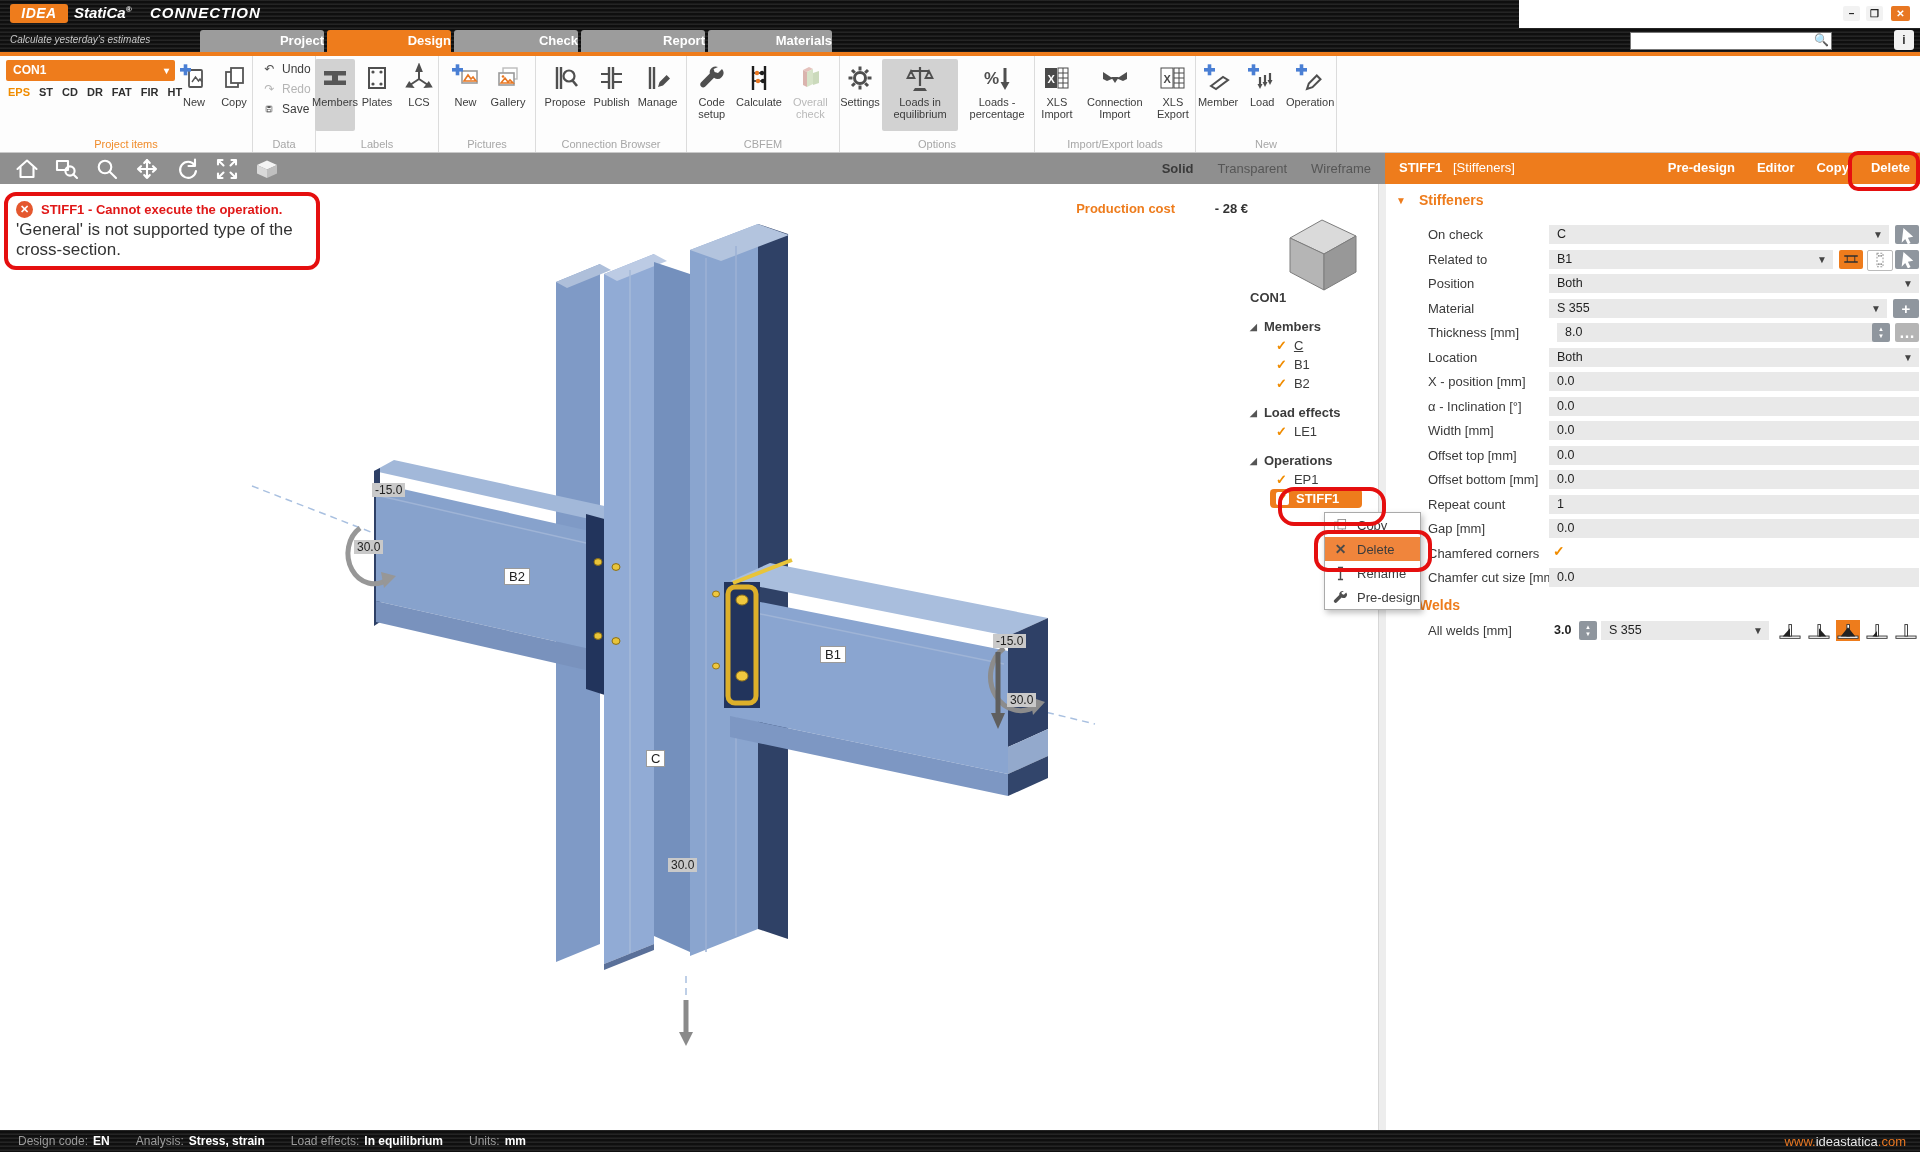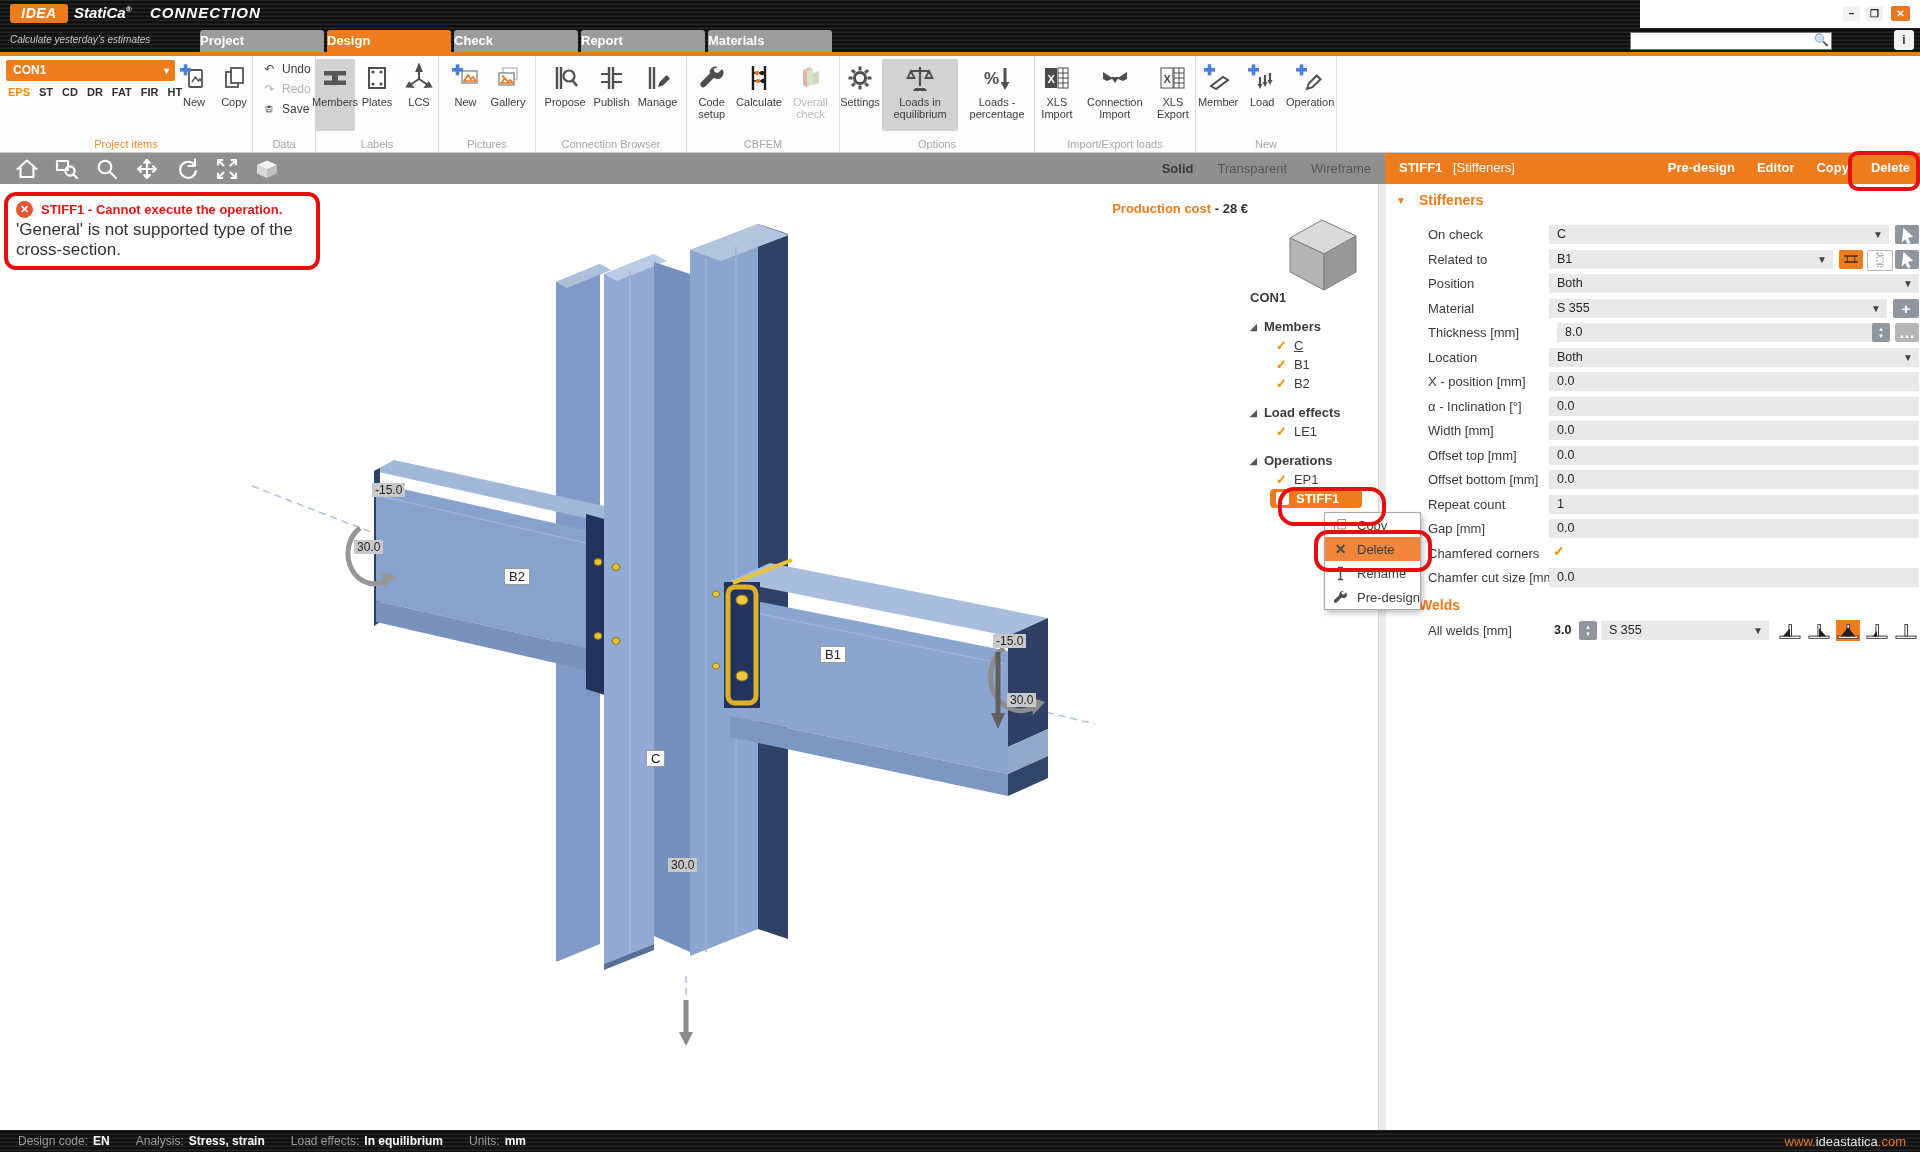--- a/index.html
+++ b/index.html
@@ -1,35 +1,35 @@
 <!DOCTYPE html>
 <html><head>
 <meta charset="utf-8">
 <style>
   html,body{margin:0;padding:0;background:#222;}
   #app{position:relative;width:1920px;height:1152px;background:#fff;overflow:hidden;
        font-family:"Liberation Sans",sans-serif;-webkit-font-smoothing:antialiased;}
   .metal{background:#141414;background-image:repeating-linear-gradient(180deg,rgba(255,255,255,.07) 0 1px,rgba(0,0,0,.25) 1px 3px,rgba(255,255,255,.03) 3px 4px);}
   
-  #titlebar{position:absolute;left:0;top:0;width:1640px;height:28px;}
+  #titlebar{position:absolute;left:0;top:0;width:1519px;height:28px;}
   #logo-box{position:absolute;left:10px;top:4px;width:58px;height:19px;background:#ee7c1c;border-radius:3px;
             color:#fff;font-weight:bold;font-style:italic;font-size:14px;text-align:center;line-height:19px;letter-spacing:.5px;}
   #brand{position:absolute;left:74px;top:4px;color:#fff;font-weight:bold;font-style:italic;font-size:15px;}
   #brand sup{font-size:8px;}
   #product{position:absolute;left:150px;top:4px;color:#fff;font-weight:bold;font-style:italic;font-size:15px;letter-spacing:1px;}
   #win-title{position:absolute;left:0;right:0;top:6px;text-align:center;color:#cfcfcf;font-size:13px;}
   .winbtn{position:absolute;top:6px;width:17px;height:15px;background:#f2f2f2;border-radius:2px;color:#222;
           font-size:10px;line-height:15px;text-align:center;font-weight:bold;cursor:default;}
   #btn-close{background:#e87722;color:#fff;width:19px;}
   
   #tabrow{position:absolute;left:0;top:28px;width:1920px;height:24px;}
   #tagline{position:absolute;left:10px;top:6px;color:#c9c9c9;font-size:10px;font-style:italic;}
   #tabs{position:absolute;left:200px;top:2px;display:flex;gap:3px;}
   .tab{width:124px;height:22px;background:#9c9c9c;color:#fff;font-weight:bold;font-size:13px;
-       text-align:left;line-height:22px;border-radius:3px 3px 0 0;}
+       text-align:right;line-height:22px;border-radius:3px 3px 0 0;}
   .tab.active{background:#ee7c1c;}
   #searchbox{position:absolute;left:1630px;top:4px;width:200px;height:16px;background:#fff;border:1px solid #777;}
   #searchbox input{position:absolute;left:2px;top:0;width:178px;height:14px;border:none;outline:none;font-size:11px;}
   #search-glyph{position:absolute;right:2px;top:0px;color:#999;font-size:12px;}
   #info-btn{position:absolute;left:1894px;top:2px;width:20px;height:20px;background:#f2f2f2;border-radius:3px;
             text-align:center;line-height:20px;font-weight:bold;font-size:12px;color:#333;}
   #orange-line{position:absolute;left:0;top:52px;width:1920px;height:4px;background:#ee7c1c;}
   
   #ribbon{position:absolute;left:0;top:56px;width:1920px;height:96px;background:#fdfdfd;border-bottom:1px solid #c9c9c9;display:flex;}
   .rgroup{position:relative;height:96px;border-right:1px solid #dcdcdc;flex:0 0 auto;}
@@ -66,21 +66,21 @@
   #scene{position:absolute;left:0;top:184px;width:1385px;height:946px;background:#fff;}
   #errbox{position:absolute;left:4px;top:192px;width:292px;border:4px solid #e50f0f;border-radius:12px;background:#fff;
           padding:5px 8px 6px 8px;z-index:10;}
   #errbox .r1{display:flex;align-items:center;gap:8px;}
   #erricon{width:17px;height:17px;border-radius:50%;background:#e4572e;color:#fff;font-size:11px;font-weight:bold;
            text-align:center;line-height:17px;flex:0 0 auto;}
   #errbox .t{color:#e01818;font-weight:bold;font-size:13px;}
   #errbox .d{color:#333;font-size:17px;margin-top:2px;}
   #prodcost{position:absolute;right:672px;top:201px;font-size:13px;font-weight:bold;z-index:6;}
   #prodcost .l{color:#ee7c1c;}
-  #prodcost .v{color:#333;}
+  #prodcost .v{color:#333;margin-left:36px;}
   .dim{position:absolute;background:#c9c9c9;color:#222;font-size:12px;padding:0 3px;z-index:6;}
   .mlabel{position:absolute;background:#fff;border:1px solid #9a9a9a;color:#222;font-size:13px;padding:0 4px;z-index:6;}
   
   #tree{position:absolute;left:1250px;top:290px;width:130px;z-index:8;font-size:13px;color:#3c3c3c;}
   #tree .root{font-weight:bold;margin-bottom:12px;}
   .tsec{margin-bottom:10px;}
   .tsec .hd{display:flex;align-items:center;gap:7px;font-weight:bold;height:19px;}
   .tsec .tri{font-size:9px;color:#555;}
   .titem{display:flex;align-items:center;gap:7px;height:19px;padding-left:26px;}
   .chk{color:#f08c00;font-weight:bold;font-size:13px;}

